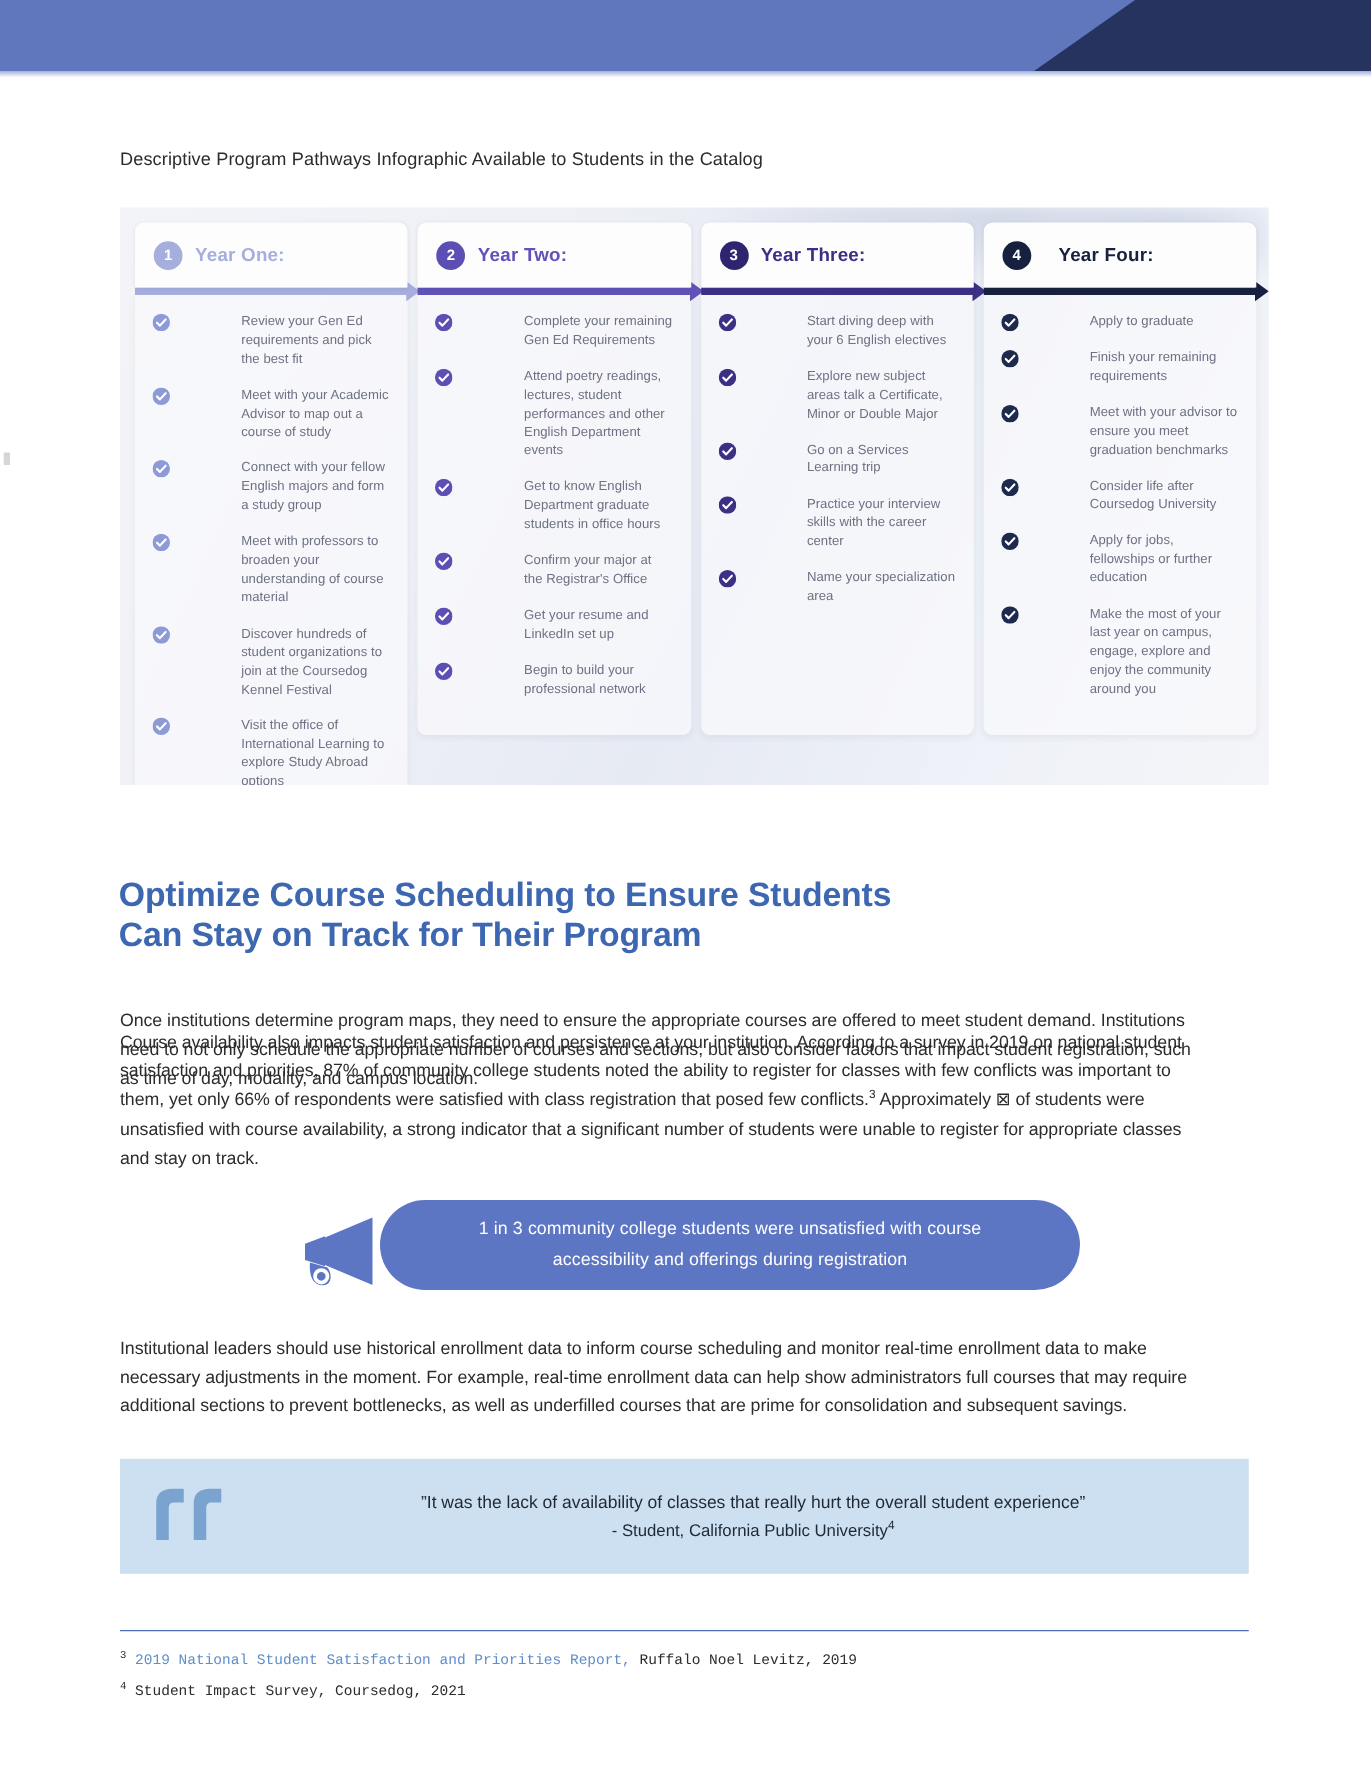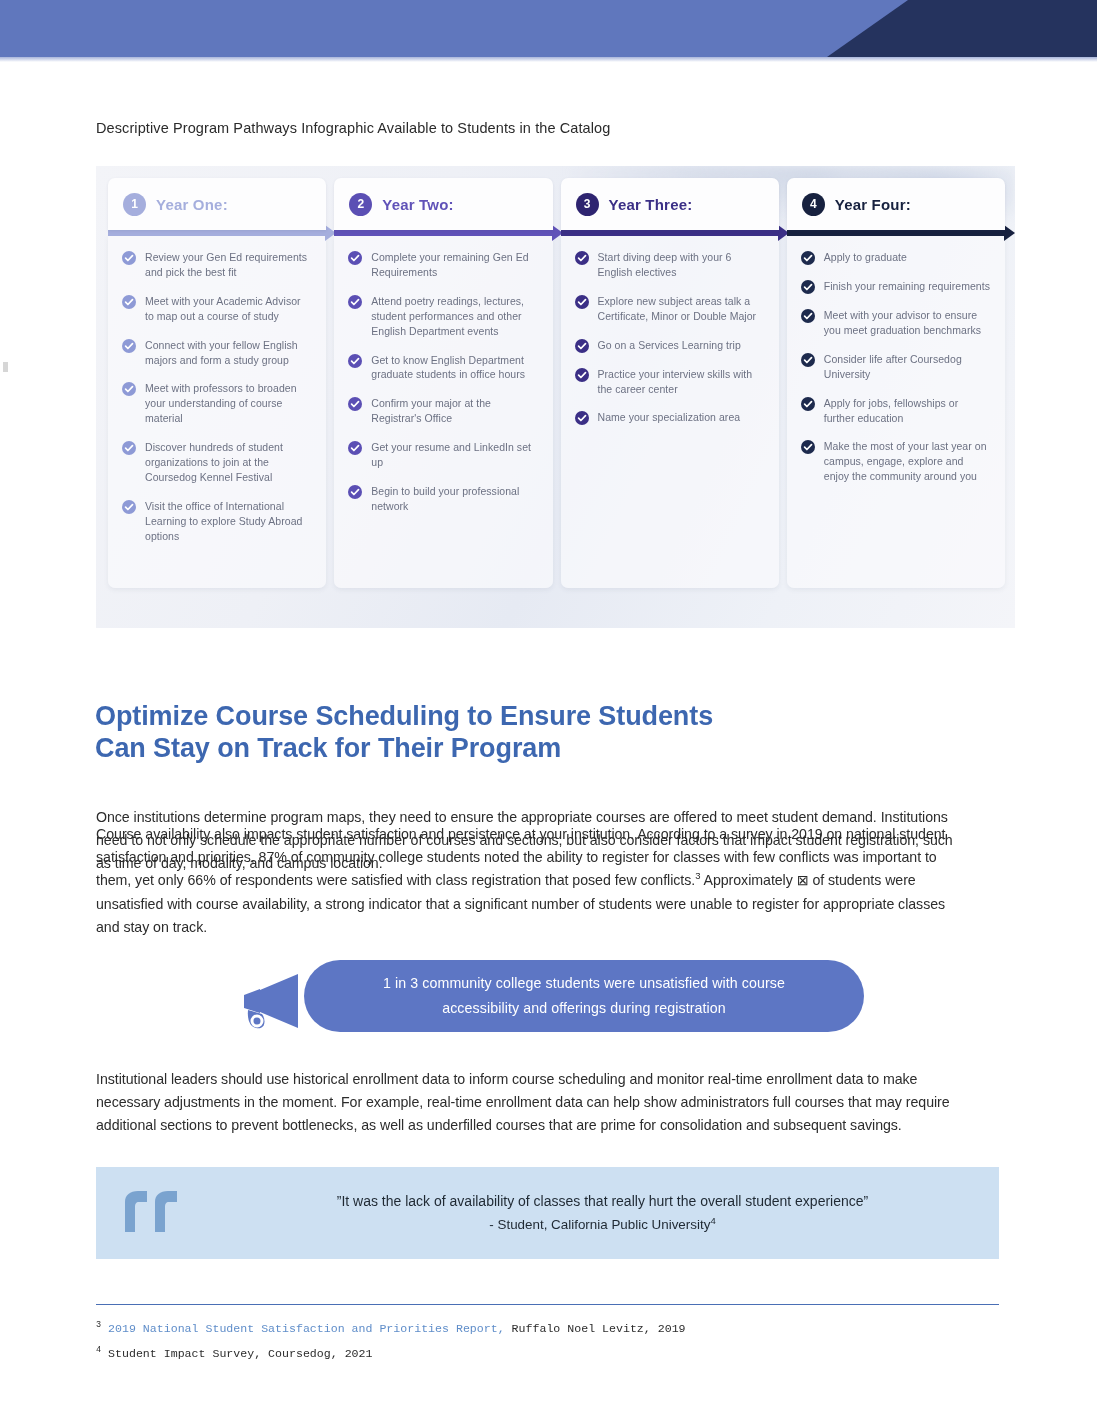--- a/index.html
+++ b/index.html
@@ -145,20 +145,21 @@
     border-radius: 0 0 7px 7px;
     box-shadow: 0 2px 5px rgba(60,70,100,0.07);
     padding: 14px 14px 18px 14px;
     min-height: 352px;
     box-sizing: border-box;
   }
   .item {
     display: flex;
     align-items: flex-start;
     margin-bottom: 14px;
+    gap: 48px;
   }
   .item:last-child { margin-bottom: 0; }
   .check {
     flex: 0 0 auto;
     width: 14px; height: 14px;
     border-radius: 50%;
     margin-right: 9px;
     margin-top: 1px;
     position: relative;
   }
@@ -486,21 +487,21 @@
                 <path d="M3.6 7.2 L5.9 9.5 L10.5 4.6" fill="none" stroke="#ffffff" stroke-width="1.7" stroke-linecap="round" stroke-linejoin="round"></path>
               </svg>
             </span>
             <span class="item-text">Name your specialization area</span>
           </div>
         </div>
       </div>
       <div class="col">
         <div class="col-head">
           <div class="badge" style="background: rgb(23, 33, 63);">4</div>
-          <div class="col-title" style="color: rgb(23, 33, 63);">Year Four:</div>
+          <div class="col-title" style="color: rgb(23, 33, 63); margin-left: 12px;">Year Four:</div>
         </div>
         <div class="arrow-bar">
           <div class="bar" style="background: rgb(23, 33, 63);"></div>
           <div class="tip" style="border-left: 11px solid rgb(23, 33, 63);"></div>
         </div>
         <div class="col-body">
           <div class="item">
             <span class="check">
               <svg viewBox="0 0 14 14" width="14" height="14" aria-hidden="true">
                 <circle cx="7" cy="7" r="7" fill="#1d2a4d"></circle>

